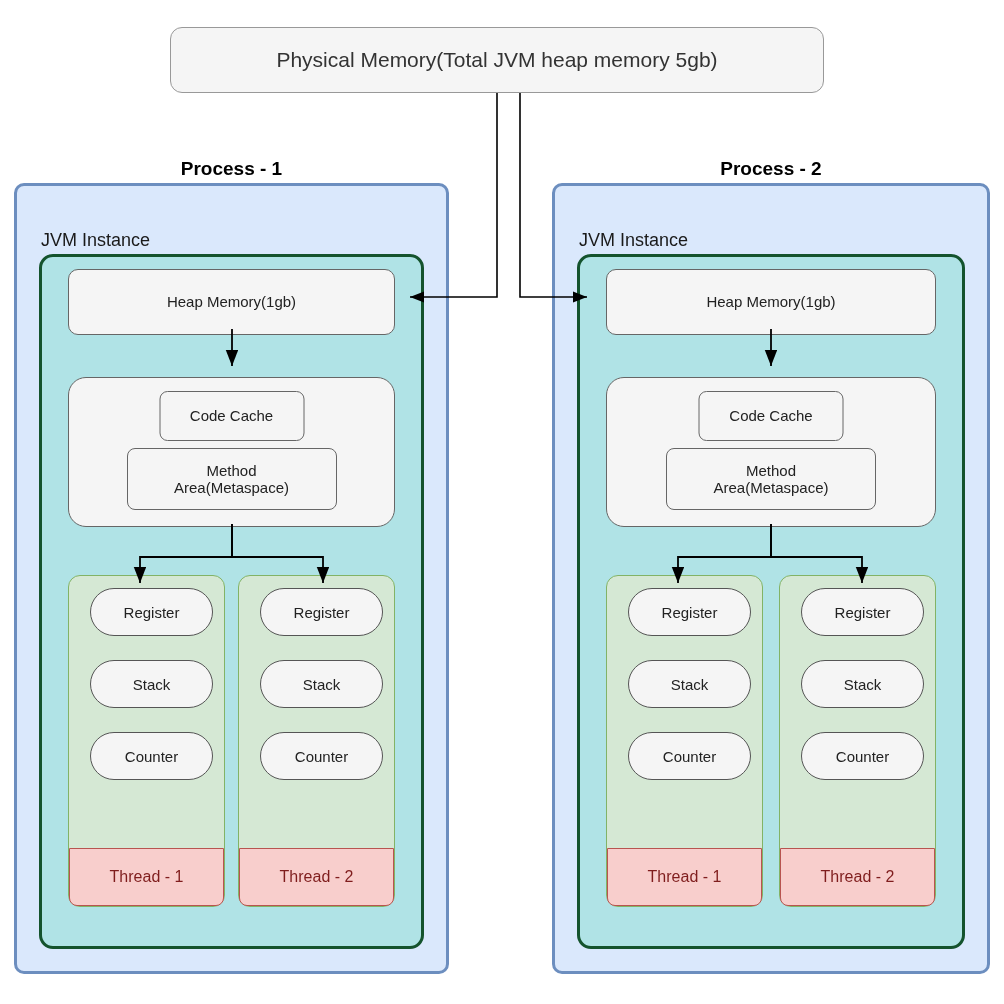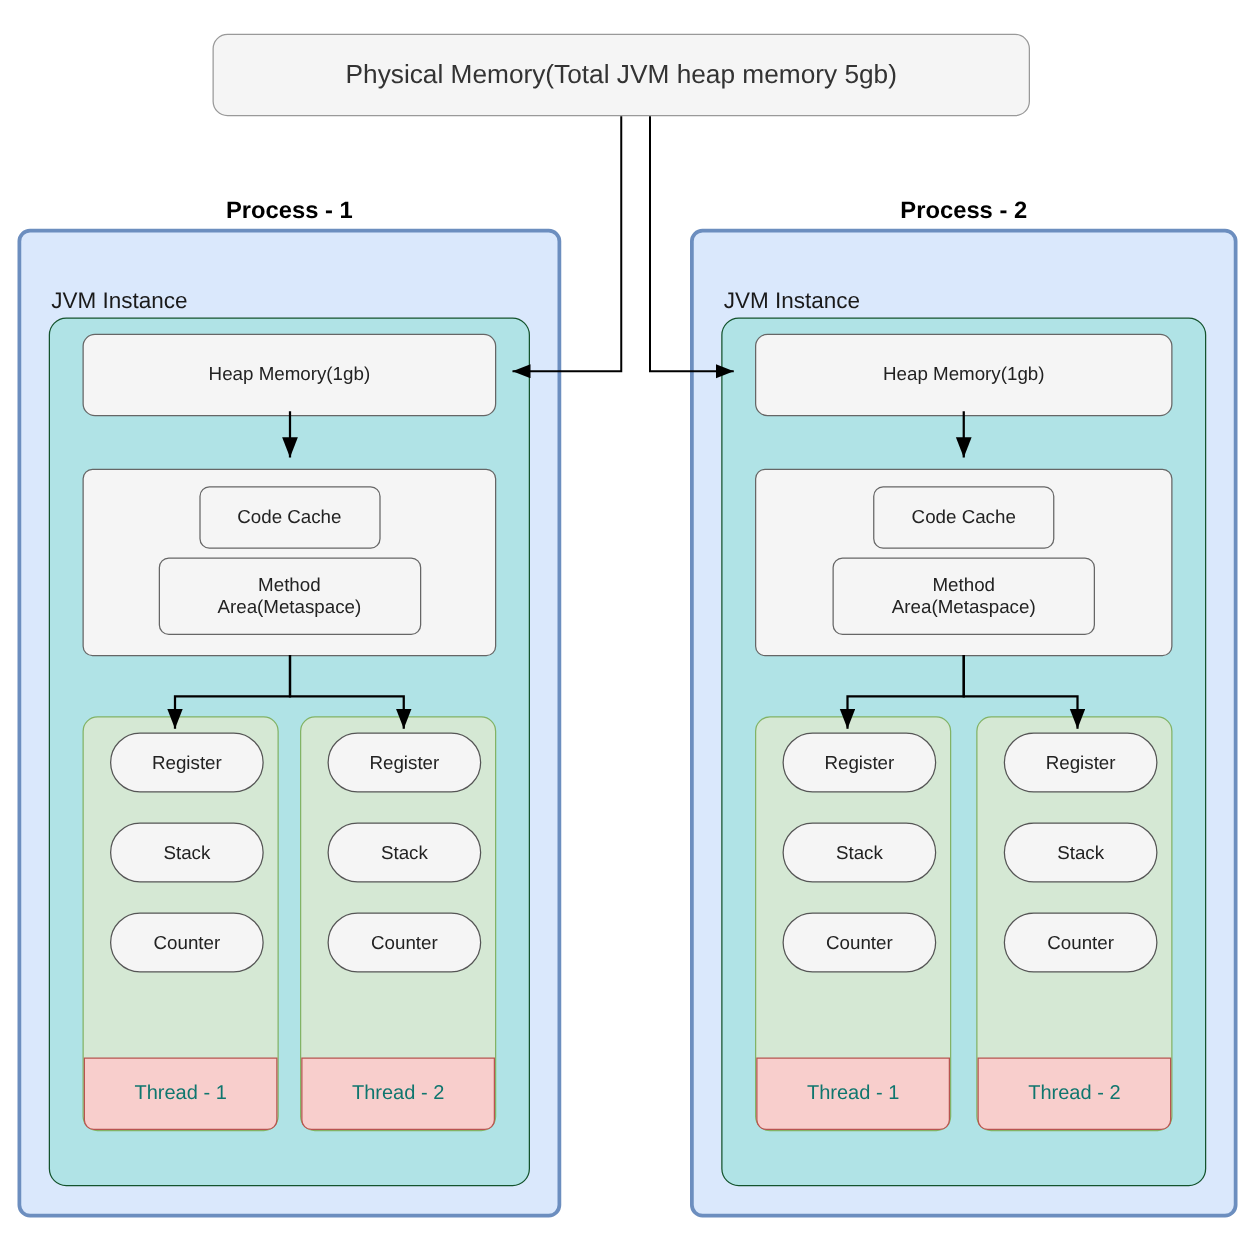--- a/index.html
+++ b/index.html
@@ -78,21 +78,21 @@
 
   
   .jvm-box {
     position: absolute;
     left: 22px;
     top: 68px;
     right: 22px;
     bottom: 22px;
     box-sizing: border-box;
     background: #b0e3e6;
-    border: 1px solid #14532d;
+    border: 3px solid #14532d;
     border-radius: 14px;
     text-decoration: underline;
   }
 
   
   .grey-box {
     position: absolute;
     box-sizing: border-box;
     background: #f5f5f5;
     border: 1px solid #666666;
@@ -112,21 +112,21 @@
     right: 26px;
     height: 66px;
   }
 
   .nonheap-box {
     left: 26px;
     top: 120px;
     right: 26px;
     height: 150px;
     display: block;
-    border-radius: 8px;
+    border-radius: 18px;
   }
 
   .code-cache {
     left: 50%;
     transform: translateX(-50%);
     top: 13px;
     width: 145px;
     height: 50px;
     border-radius: 8px;
   }
@@ -181,21 +181,21 @@
     bottom: 0;
     height: 58px;
     box-sizing: border-box;
     background: #f8cecc;
     border: 1px solid #b85450;
     border-radius: 0 0 8px 8px;
     display: flex;
     align-items: center;
     justify-content: center;
     font-size: 16px;
-    color: #0f766e;
+    color: #7f1d1d;
   }
 
   
   .connectors {
     position: absolute;
     left: 0; top: 0;
     width: 1004px;
     height: 1004px;
     pointer-events: none;
   }

